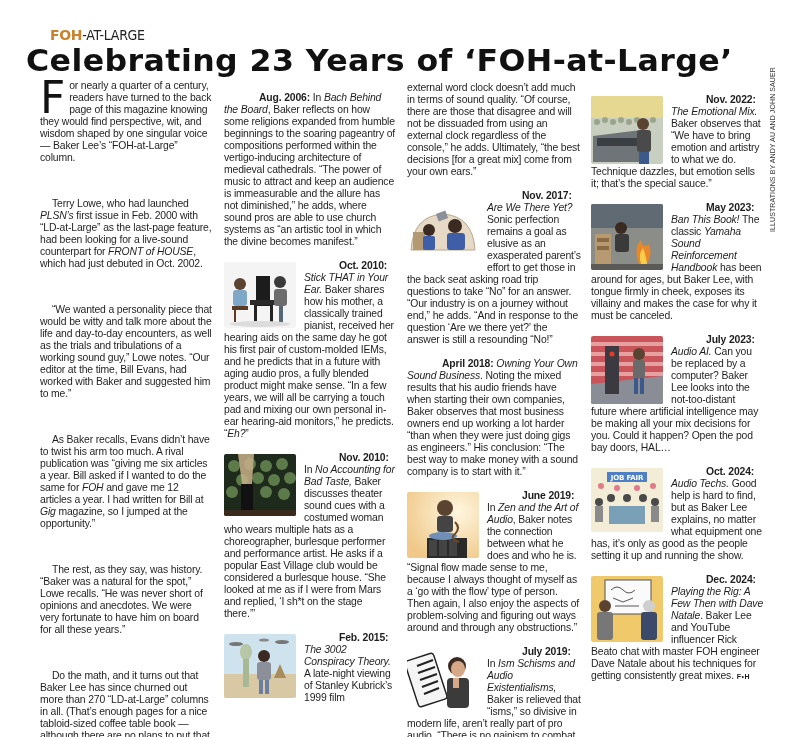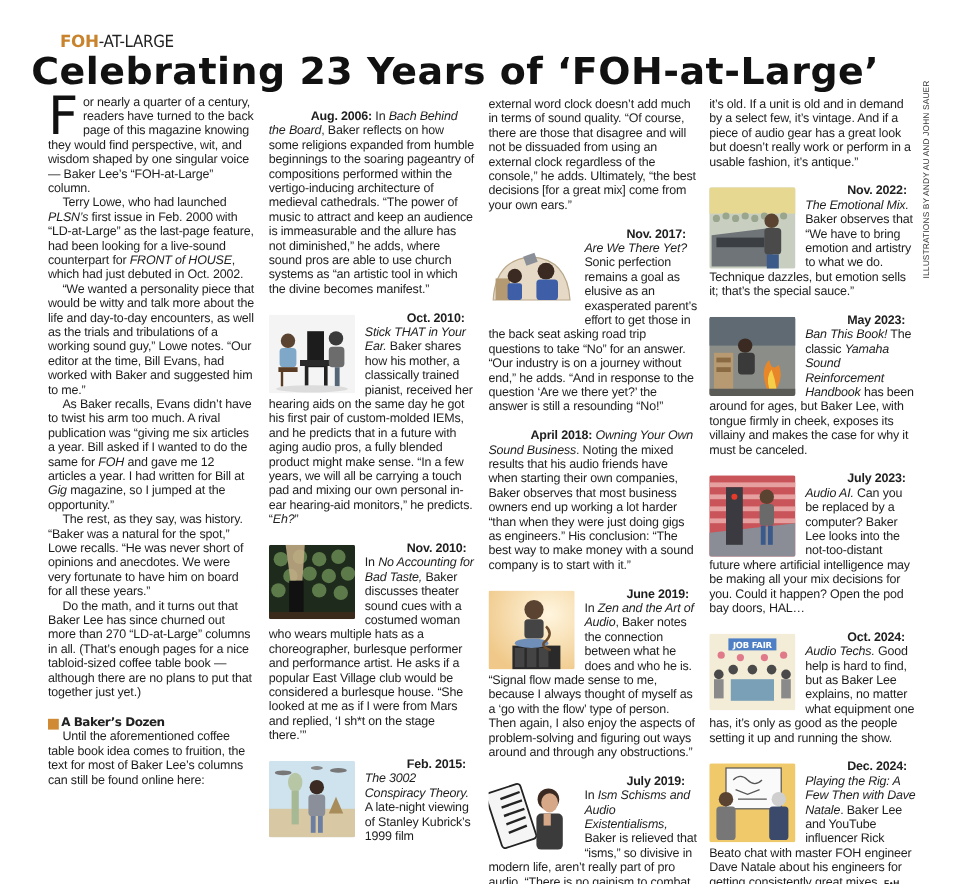--- a/index.html
+++ b/index.html
@@ -15,21 +15,21 @@
   .credit { position: absolute; left: 769px; top: 82px; width: 16px; height: 150px; }
   .credit span { position: absolute; left: 0; top: 150px; transform: rotate(-90deg); transform-origin: left top; white-space: nowrap; font-size: 7px; letter-spacing: 0.1px; color: #333; text-transform: uppercase; }
 
   .col { position: absolute; top: 80px; font-size: 10.4px; line-height: 12px; color: #1e1e1e; letter-spacing: -0.15px; }
   .c1 { left: 40px; width: 172px; }
   .c2 { left: 224px; width: 172px; }
   .c3 { left: 407px; width: 174px; top: 82px; }
   .c4 { left: 591px; width: 172px; top: 82px; }
 
   p { margin: 0; }
-  p.ind { text-indent: 12px; }
+  p.ind { text-indent: 12px; margin-top: 34px; }
   .gap { height: 12px; }
   b, .b { font-weight: bold; margin-left: 35px; }
   i, .i { }
 
   .dropcap { float: left; font-family: "DejaVu Sans", sans-serif; font-size: 44px; line-height: 36px; height: 36px; margin: 0 4px 0 0; color: #111; font-weight: normal; }
 
   .subhead { display: flex; align-items: center; font-family: "DejaVu Sans", sans-serif; font-weight: bold; font-size: 10px; line-height: 12px; margin-top: 1px; color: #222; letter-spacing: -0.4px; }
   .subhead .sq { display: inline-block; width: 9px; height: 9px; background: #d08a34; margin-right: 2px; }
 
   .entry { overflow: hidden; }
@@ -197,21 +197,20 @@
           <rect x="40" y="30" width="22" height="30" rx="4" fill="#3b3b3b"></rect>
           <rect x="46" y="30" width="6" height="10" fill="#d6a888"></rect>
         </svg>
     </div>
     <b>July 2019:</b> <span>In </span><i>Ism Schisms and Audio Existentialisms,</i><span> Baker is relieved that “isms,” so divisive in modern life, aren’t really part of pro audio. “There is no gainism to combat EQism and no soundism to compete with the lightism.”</span>
   </div>
 
 </div>
 
 <div class="col c4">
-  <p>it’s old. If a unit is old and in demand by a select few, it’s vintage. And if a piece of audio gear has a great look but doesn’t really work or perform in a usable fashion, it’s antique.”</p>
   <div class="gap"></div>
   <div class="entry">
     <div class="thumb" style="height:68px;">
       <svg viewBox="0 0 72 68">
           <rect width="72" height="68" fill="#c9cfc0"></rect>
           <rect width="72" height="22" fill="#e6d890"></rect>
           <g fill="#9aa58e">
             <circle cx="6" cy="26" r="3"></circle>
             <circle cx="14" cy="24" r="3"></circle>
             <circle cx="22" cy="26" r="3"></circle>
@@ -309,17 +308,17 @@
             <path d="M20 14 q6 -6 12 0 t12 0"></path>
             <path d="M22 22 l10 4 l10 -4"></path>
             <path d="M24 30 h24"></path>
           </g>
           <circle cx="14" cy="30" r="6" fill="#5a4330"></circle>
           <rect x="6" y="36" width="16" height="28" rx="3" fill="#777"></rect>
           <circle cx="58" cy="30" r="6" fill="#cfcfcf"></circle>
           <rect x="50" y="36" width="16" height="28" rx="3" fill="#3b4a6a"></rect>
         </svg>
     </div>
-    <b>Dec. 2024:</b> <i>Playing the Rig: A Few Then with Dave Natale</i><span>. Baker Lee and YouTube influencer Rick Beato chat with master FOH engineer Dave Natale about his engineers for getting consistently great mixes.</span> <span class="fohmark">F•H</span>
+    <b>Dec. 2024:</b> <i>Playing the Rig: A Few Then with Dave Natale</i><span>. Baker Lee and YouTube influencer Rick Beato chat with master FOH engineer Dave Natale about his techniques for getting consistently great mixes.</span> <span class="fohmark">F•H</span>
   </div>
   <div class="gap"></div>
 
 </div>
 
 </body></html>

